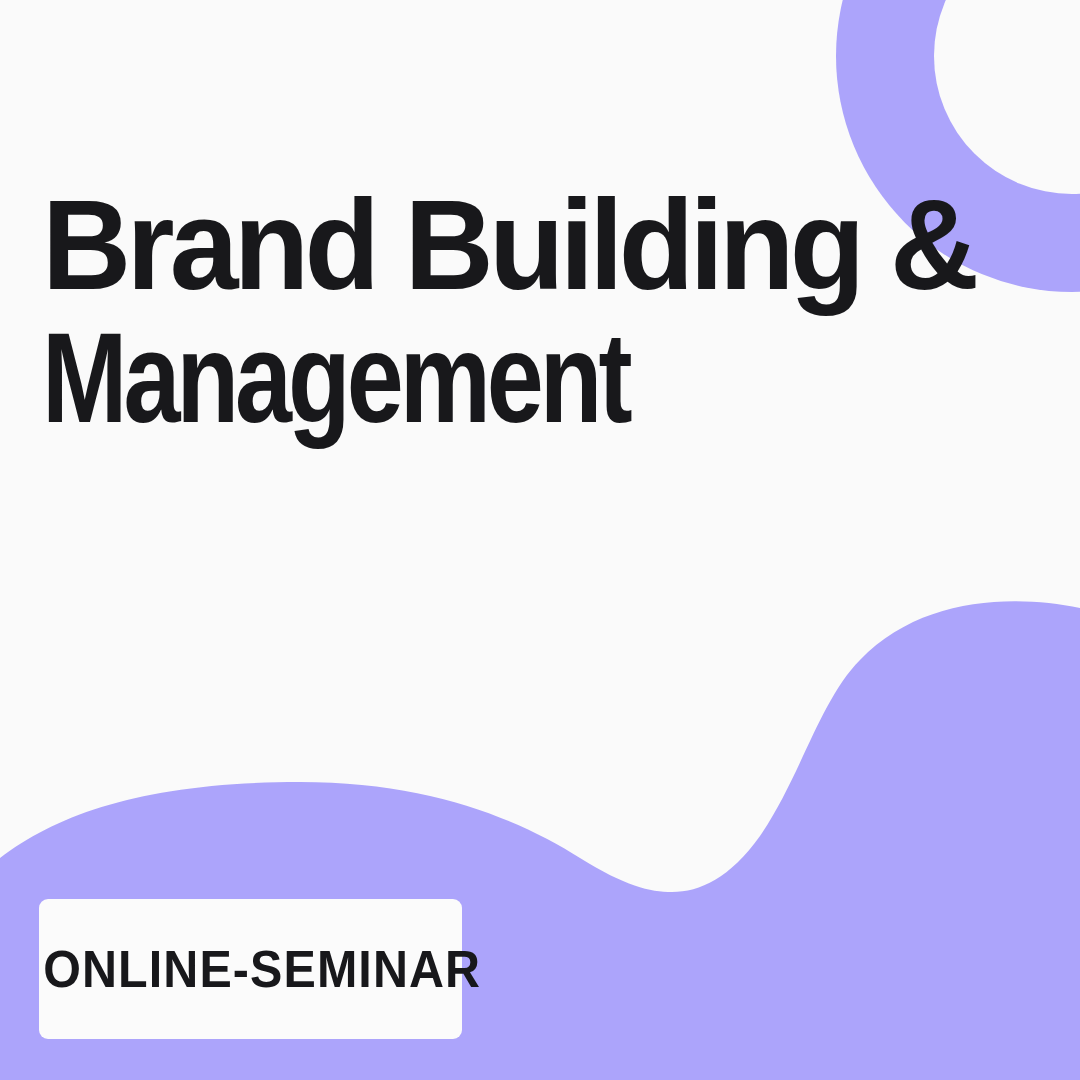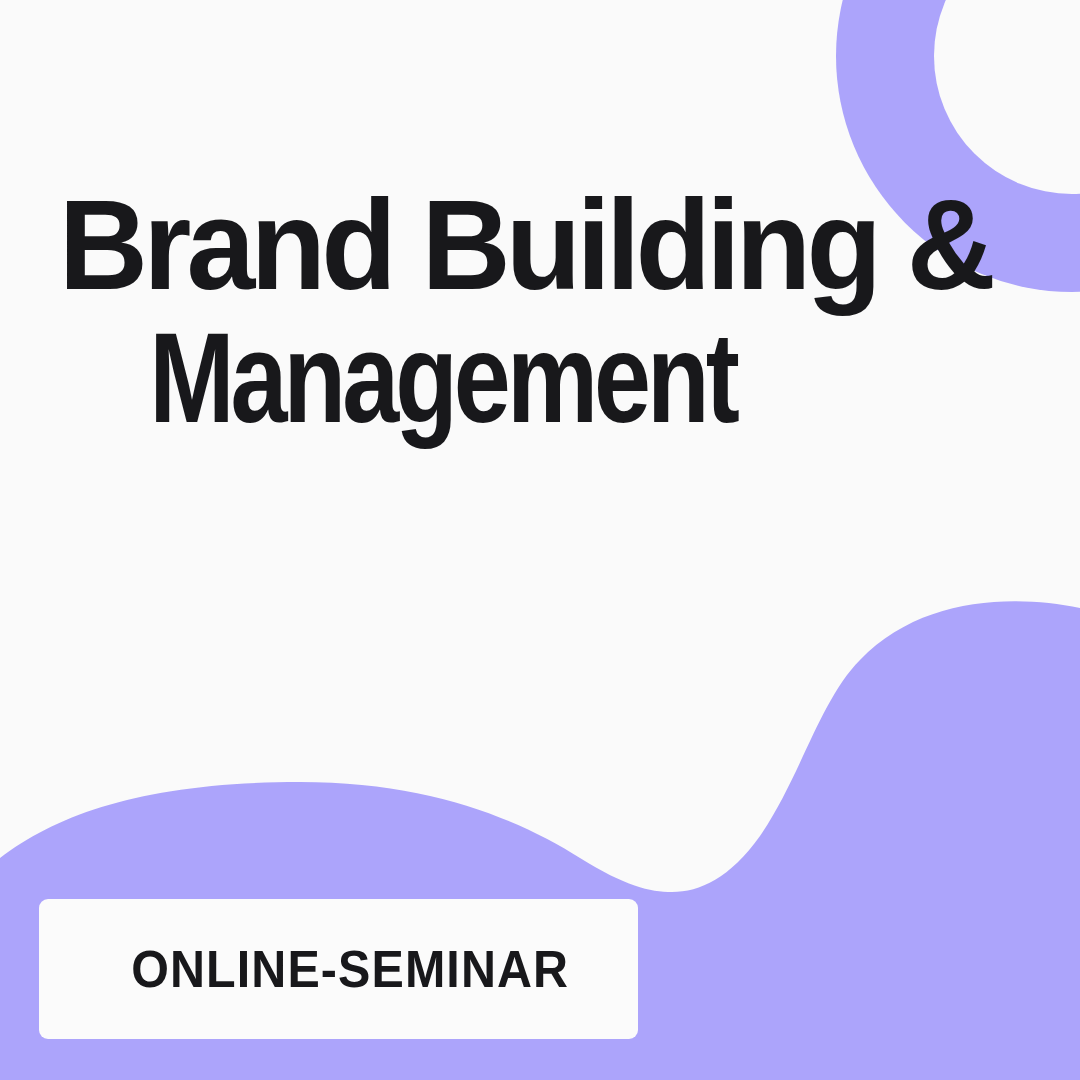--- a/index.html
+++ b/index.html
@@ -56,21 +56,21 @@
   .title-line.line-2 {
     font-size: 128px;
     letter-spacing: -5px;
   }
 
   
   #badge {
     position: absolute;
     left: 39px;
     top: 899px;
-    width: 599px;
+    width: 423px;
     height: 140px;
     background: #FBFBFB;
     border-radius: 9px;
     box-sizing: border-box;
     display: flex;
     align-items: center;
     justify-content: center;
     padding-left: 24px;
   }
   #badge-label {
@@ -79,21 +79,21 @@
     font-size: 52px;
     letter-spacing: 1.2px;
     color: #18181B;
     line-height: 1;
     white-space: nowrap;
   }
 </style>
 </head>
 <body>
 
-<div id="poster" style="background: rgb(250, 250, 250); text-align: center;">
+<div id="poster" style="background: rgb(250, 250, 250);">
 
   <svg id="bg-shapes" viewBox="0 0 1080 1080" width="1080" height="1080" xmlns="http://www.w3.org/2000/svg">
 
     <path id="wave-path" fill="#ACA4FB" d="M 0,858
              C 60,812 150,782 300,782
              C 430,782 520,820 580,858
              C 625,886 650,892 672,892
              C 700,892 730,878 760,836
              C 800,778 820,700 860,660
              C 920,598 1010,594 1080,608

